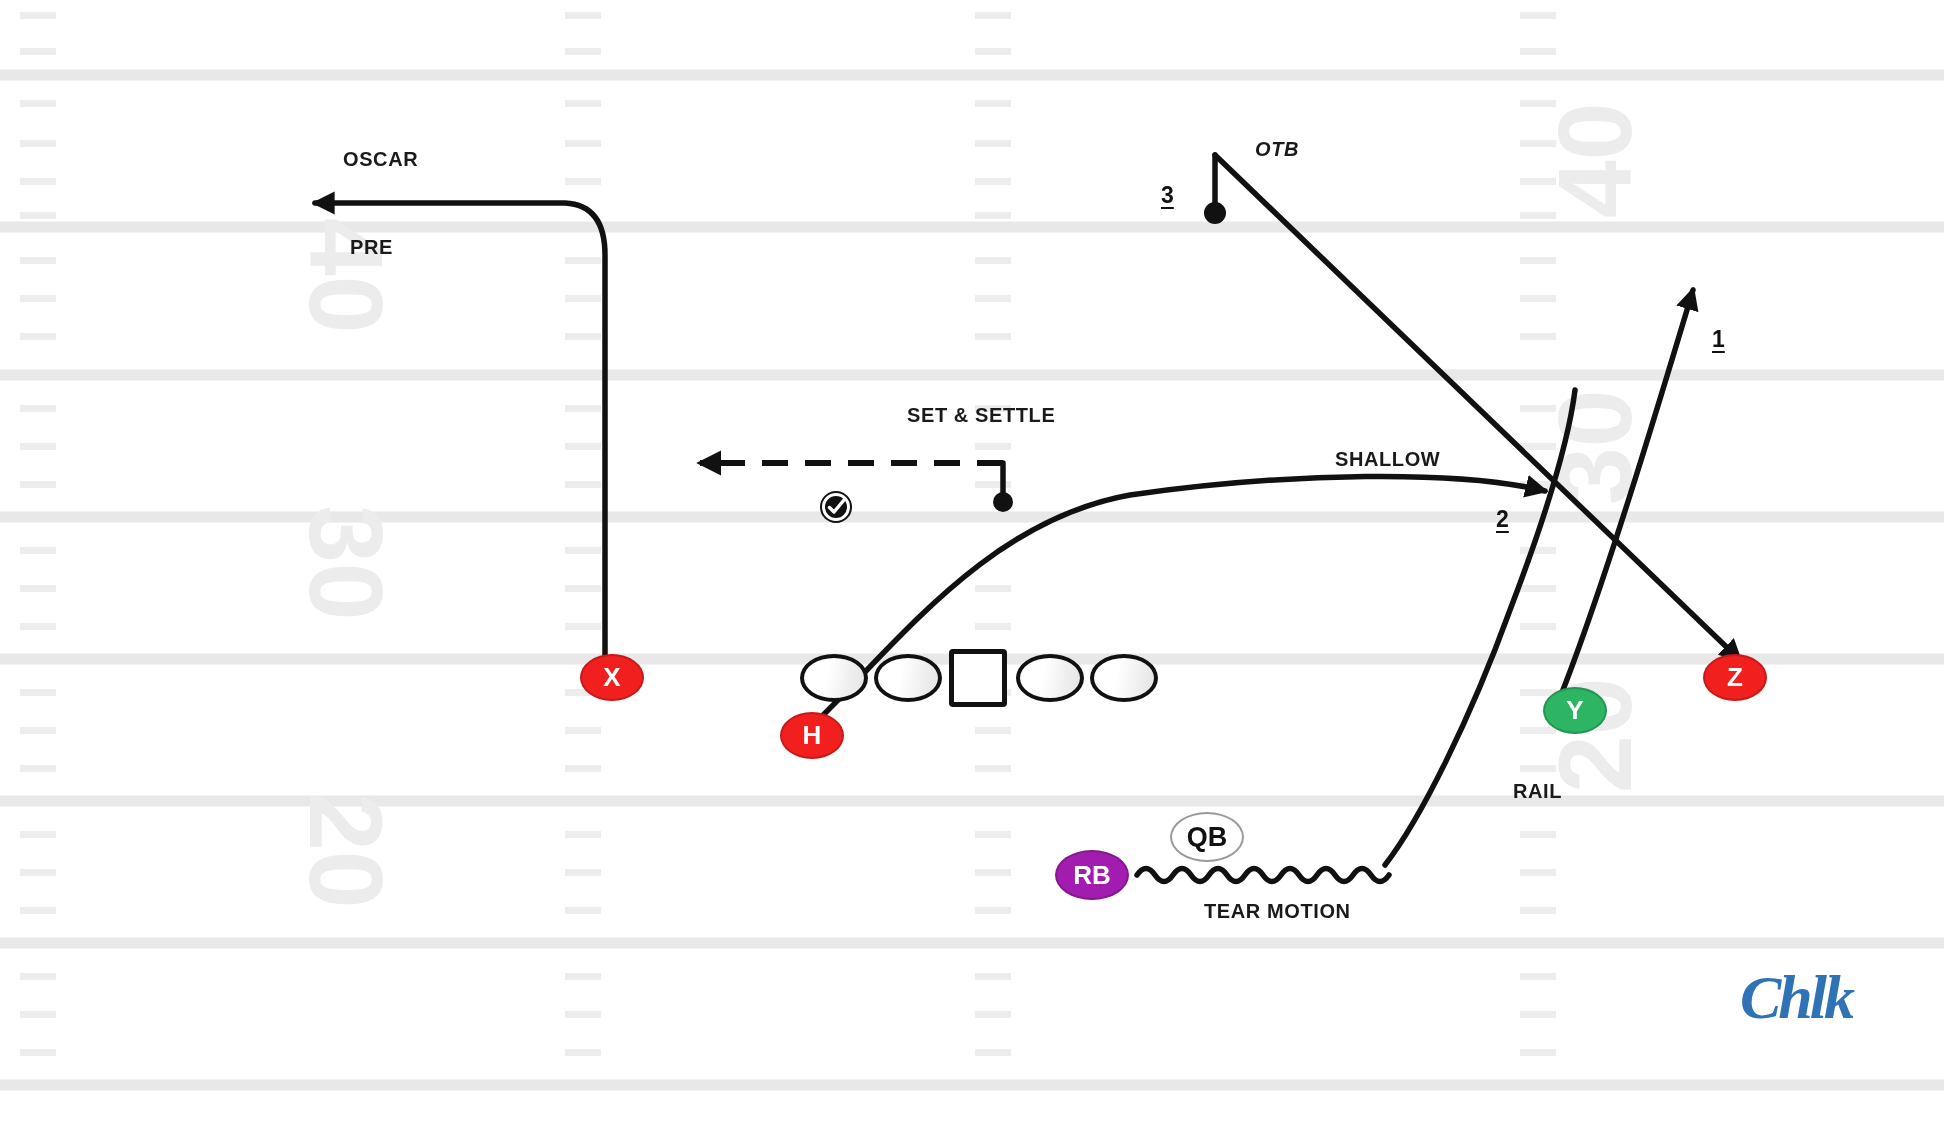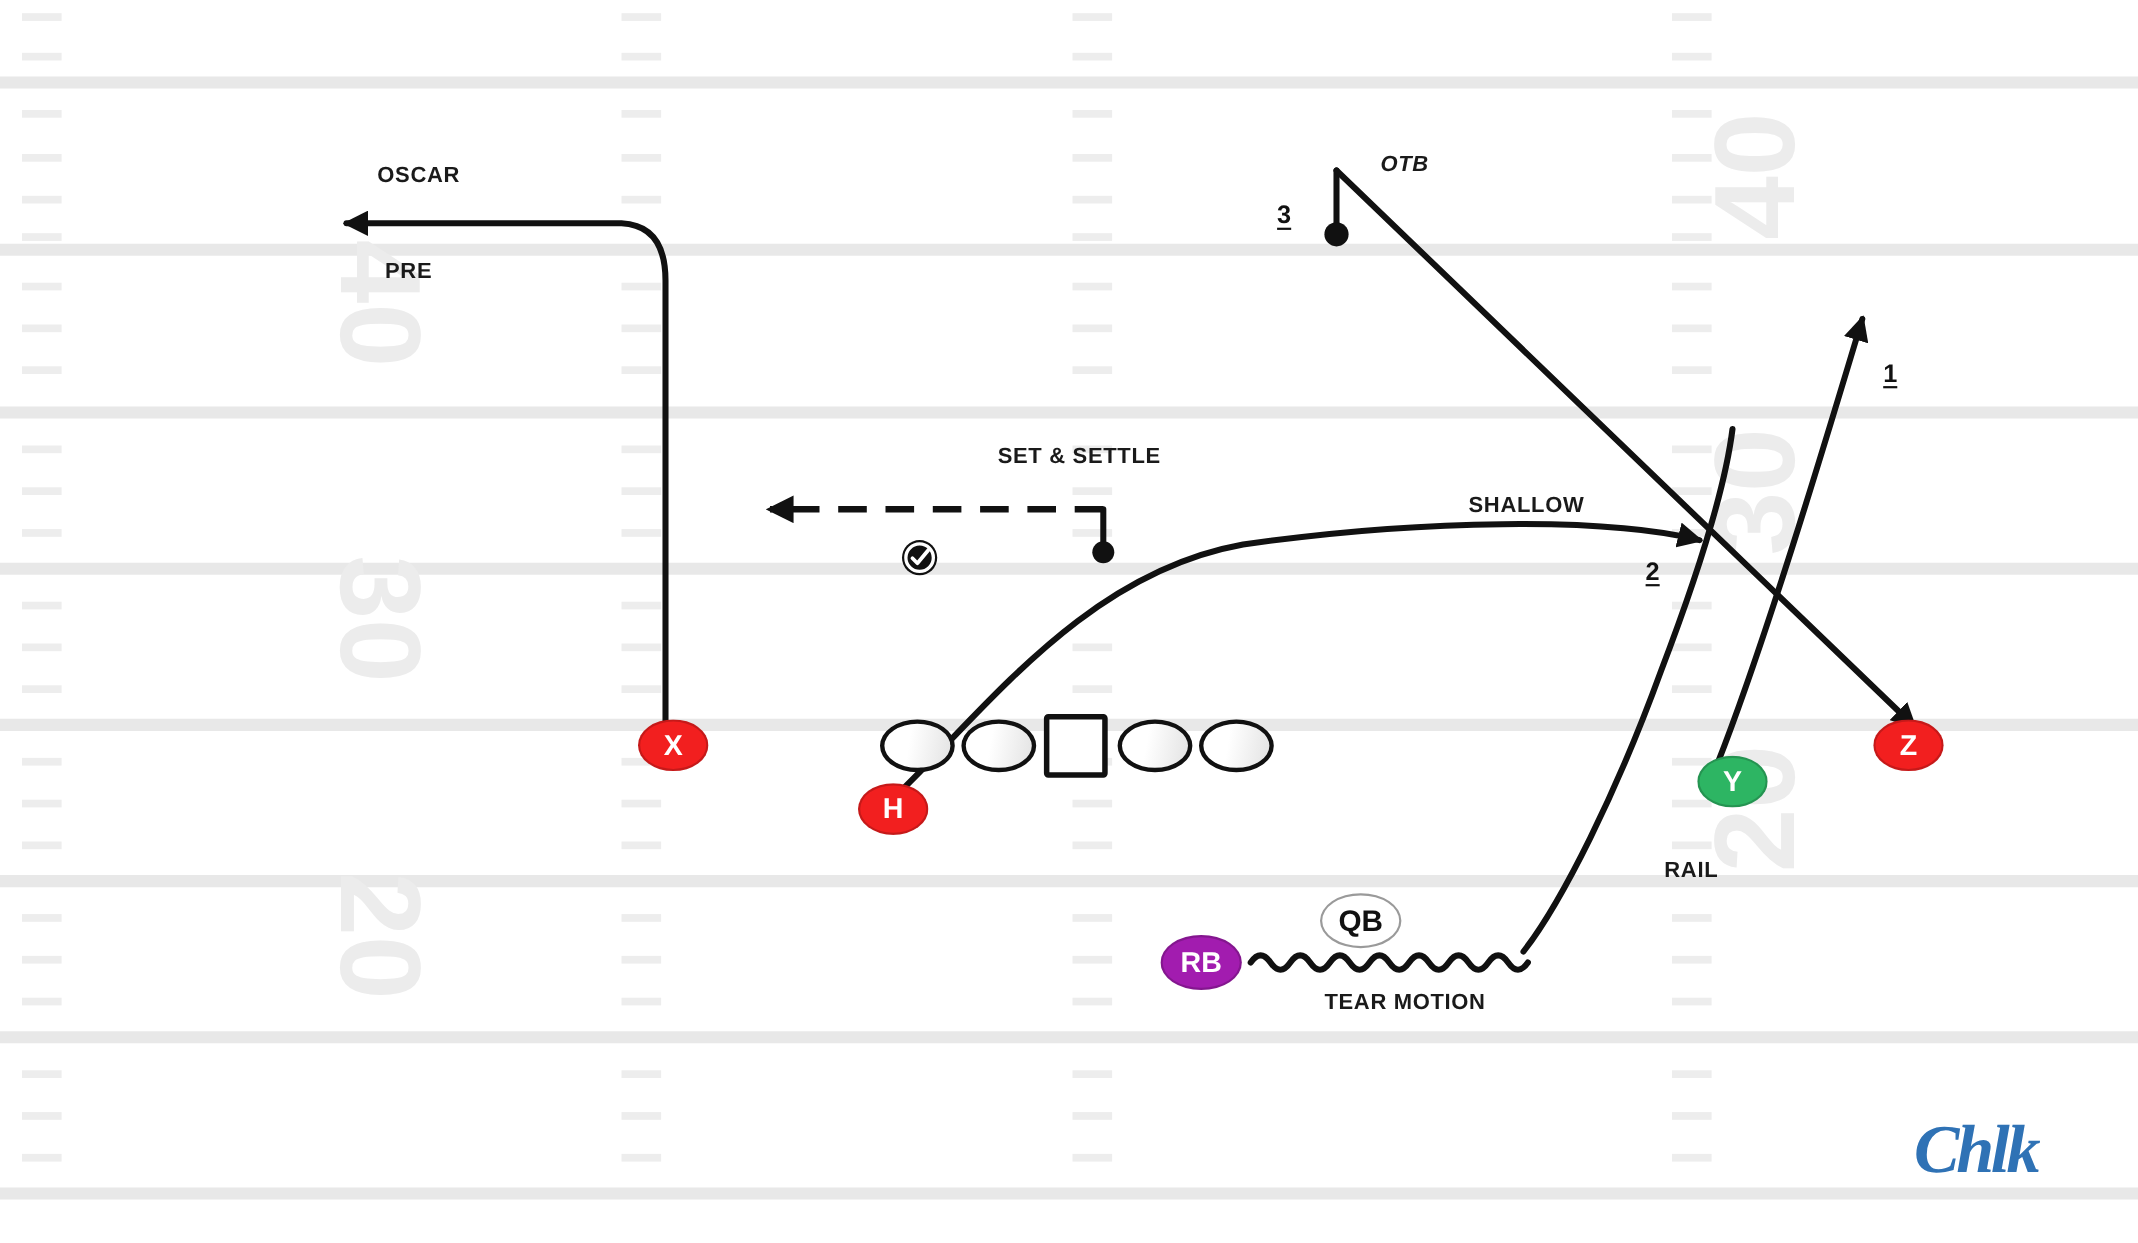--- a/index.html
+++ b/index.html
@@ -285,21 +285,21 @@
   </div>
 
   <div class="player p-skill p-red" style="left:1703px; top:654px;">
     <span>Z</span>
   </div>
 
   <div class="player p-skill p-blue" style="left:1055px; top:850px; width:74px; height:50px;">
     <span>RB</span>
   </div>
 
-  <div class="player p-qb" style="left:1200px; top:812px;">
+  <div class="player p-qb" style="left:1170px; top:812px;">
     <span>QB</span>
   </div>
 
   <svg class="check-icon" style="left:818px; top:489px;" viewBox="0 0 36 36">
     <circle cx="18" cy="18" r="16" fill="#111111"></circle>
     <circle cx="18" cy="18" r="12.5" fill="none" stroke="#ffffff" stroke-width="3"></circle>
     <path d="M 11.5 18.5 L 16 23 L 26 11" fill="none" stroke="#ffffff" stroke-width="3.4" stroke-linecap="round" stroke-linejoin="round"></path>
   </svg>
 
   <div class="lbl" style="left:343px; top:148px;">OSCAR</div>
@@ -315,15 +315,15 @@
   <div class="lbl" style="left:1513px; top:780px;">RAIL</div>
 
   <div class="lbl" style="left:1176px; top:900px;margin-left:28px;">TEAR MOTION</div>
 
   <div class="route-num" style="left:1712px; top:326px;">1</div>
 
   <div class="route-num" style="left:1496px; top:506px;">2</div>
 
   <div class="route-num" style="left:1161px; top:182px;">3</div>
 
-  <div class="logo" style="left:1740px; top:962px;margin-top:48px;">Chlk</div>
+  <div class="logo" style="left:1740px; top:962px;">Chlk</div>
 
 </div>
 
 </body></html>

